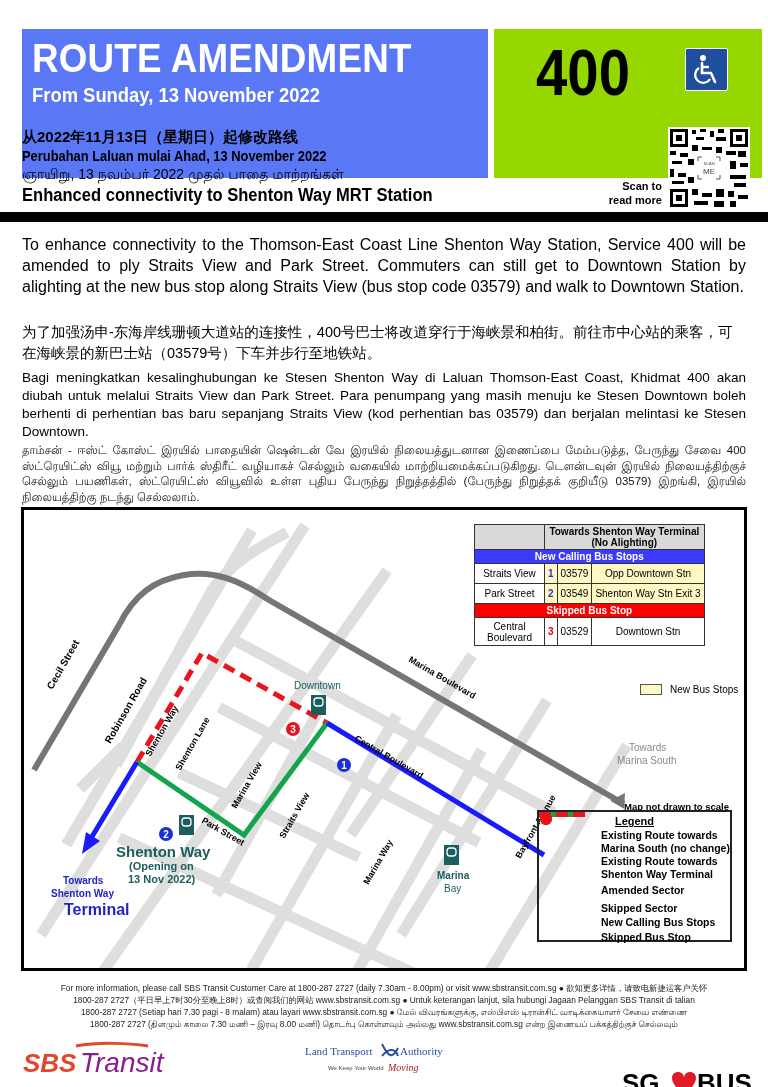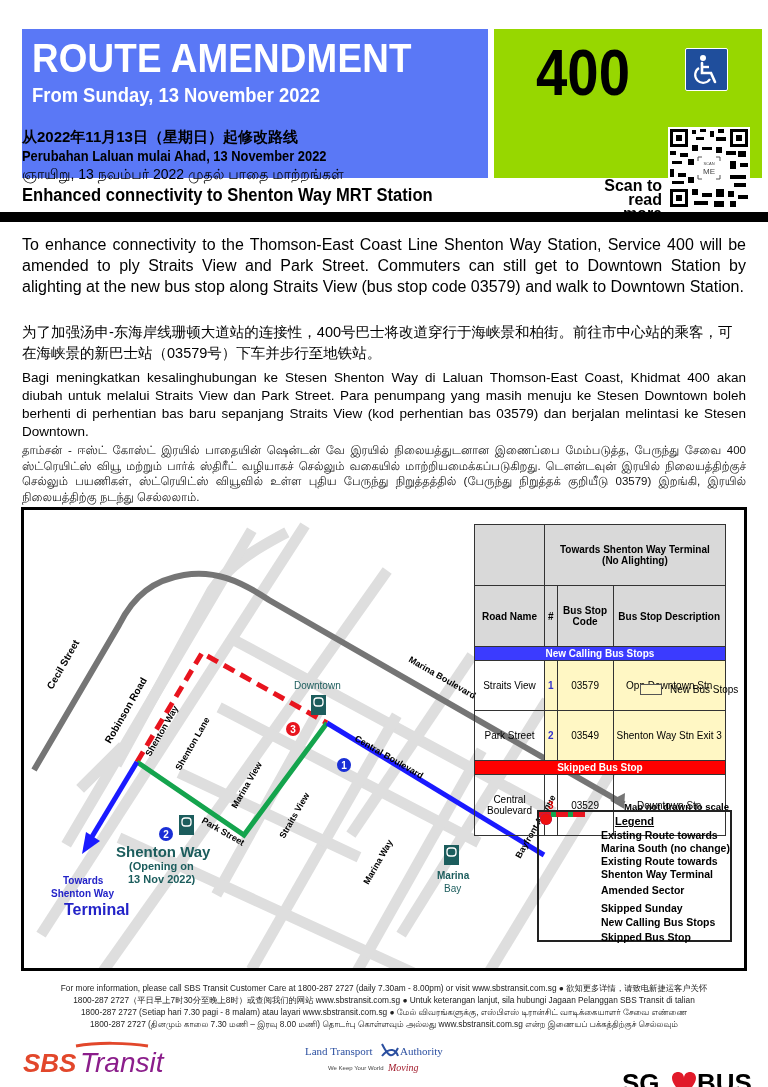--- a/index.html
+++ b/index.html
@@ -11,36 +11,36 @@
   .hdr-title { left: 32px; top: 36px; font-size: 40px; font-weight: bold; color: #fff; letter-spacing: 0.2px; transform: scaleX(0.92); transform-origin: left top; white-space: nowrap; }
   .hdr-sub { left: 32px; top: 84px; font-size: 20px; font-weight: bold; color: #fff; transform: scaleX(0.92); transform-origin: left top; white-space: nowrap; }
   .hdr-green { left: 494px; top: 29px; width: 268px; height: 149px; background: #97d700; }
   .hdr-num { left: 536px; top: 36px; font-size: 64px; font-weight: bold; color: #000; transform: scaleX(0.88); transform-origin: left top; }
   .access { left: 685px; top: 48px; width: 43px; height: 43px; background: #1f4e9c; border: 1px solid #fff; border-radius: 2px; display:flex; align-items:center; justify-content:center; }
 
   .sub-zh { left: 22px; top: 128px; font-size: 15px; font-weight: bold; }
   .sub-ms { left: 22px; top: 148px; font-size: 14px; font-weight: bold; transform: scaleX(0.92); transform-origin: left top; white-space: nowrap; }
   .sub-ta { left: 22px; top: 166px; font-size: 14px; }
   .sub-en { left: 22px; top: 185px; font-size: 18px; font-weight: bold; transform: scaleX(0.92); transform-origin: left top; white-space: nowrap; }
-  .scan { left: 600px; top: 179px; width: 62px; text-align: right; font-size: 16px; font-weight: bold; line-height: 14px; }
+  .scan { left: 600px; top: 179px; width: 62px; text-align: right; font-size: 11px; font-weight: bold; line-height: 14px; }
   .qr { left: 668px; top: 127px; width: 82px; height: 82px; }
   .rule { left: 0; top: 212px; width: 768px; height: 10px; background: #000; }
 
   .p-en { left: 22px; top: 234px; width: 724px; font-size: 16px; line-height: 21px; text-align: justify; transform-origin: left top; }
   .p-zh { left: 22px; top: 322px; width: 724px; font-size: 14.5px; line-height: 21px; }
   .p-ms { left: 22px; top: 369px; width: 724px; font-size: 13.5px; line-height: 18px; text-align: justify; }
   .p-ta { left: 22px; top: 443px; width: 724px; font-size: 11.5px; line-height: 15.5px; text-align: justify; color: #111; }
 
   
   .map { left: 21px; top: 507px; width: 726px; height: 464px; border: 3px solid #000; background: #fff; overflow: hidden; }
   .map svg { position: absolute; left: 0; top: 0; }
 
   
   .stops { position: absolute; left: 450px; top: 14px; border-collapse: collapse; font-size: 10px; }
-  .stops td, .stops th { border: 1px solid #333; text-align: center; padding: 19px 3px; height: 20px; }
+  .stops td, .stops th { border: 1px solid #333; text-align: center; padding: 1px 3px; height: 20px; }
   .stops th { background: #d9d9d9; font-weight: bold; }
   .stops .sec-blue { background: #3b3bff; color: #fff; font-weight: bold; height: 14px; padding: 0; }
   .stops .sec-red { background: #ff0000; color: #fff; font-weight: bold; height: 14px; padding: 0; }
   .stops .yel { background: #fff7c4; }
   .n-blue { color: #3333cc; font-weight: bold; }
   .n-red { color: #e00000; font-weight: bold; }
   .newbus { position: absolute; left: 616px; top: 174px; font-size: 10px; display: flex; align-items: center; gap: 8px; }
   .newbus .sw { width: 22px; height: 11px; background: #fff7c4; border: 1px solid #555; }
 
   .legend { position: absolute; left: 513px; top: 300px; width: 195px; height: 132px; border: 2px solid #222; font-size: 10.5px; font-weight: bold; }
@@ -220,26 +220,20 @@
   <table class="stops">
     <tbody>
         <tr>
       <th style="background:#d9d9d9; width:70px;"></th>
       <th colspan="3">
         <div>Towards Shenton Way Terminal</div>
         <div>(No Alighting)</div>
       </th>
     </tr>
     <tr>
-      <th>Road Name</th>
-      <th>#</th>
-      <th style="width:56px;">Bus Stop Code</th>
-      <th>Bus Stop Description</th>
-    </tr>
-    <tr>
           <td colspan="4" class="sec-blue">New Calling Bus Stops</td>
         </tr>
     <tr>
       <td>Straits View</td>
       <td class="yel n-blue">1</td>
       <td class="yel">03579</td>
       <td class="yel">Opp Downtown Stn</td>
     </tr>
     <tr>
       <td>Park Street</td>
@@ -296,21 +290,21 @@
           </svg>
         </span>
       <span>Amended Sector</span>
     </div>
     <div class="row" style="margin-top:5px;">
       <span class="sym">
           <svg width="46" height="6">
             <path d="M0 2.5 H46" stroke="#e8141e" stroke-width="5" stroke-dasharray="12,5"></path>
           </svg>
         </span>
-      <span>Skipped Sunday</span>
+      <span>Skipped Sector</span>
     </div>
     <div class="row" style="margin-top:2px;">
       <span class="sym">
           <svg width="14" height="14">
             <circle cx="7" cy="7" r="6" fill="#3344ee"></circle>
           </svg>
         </span>
       <span>New Calling Bus Stops</span>
     </div>
     <div class="row" style="margin-top:2px;">

